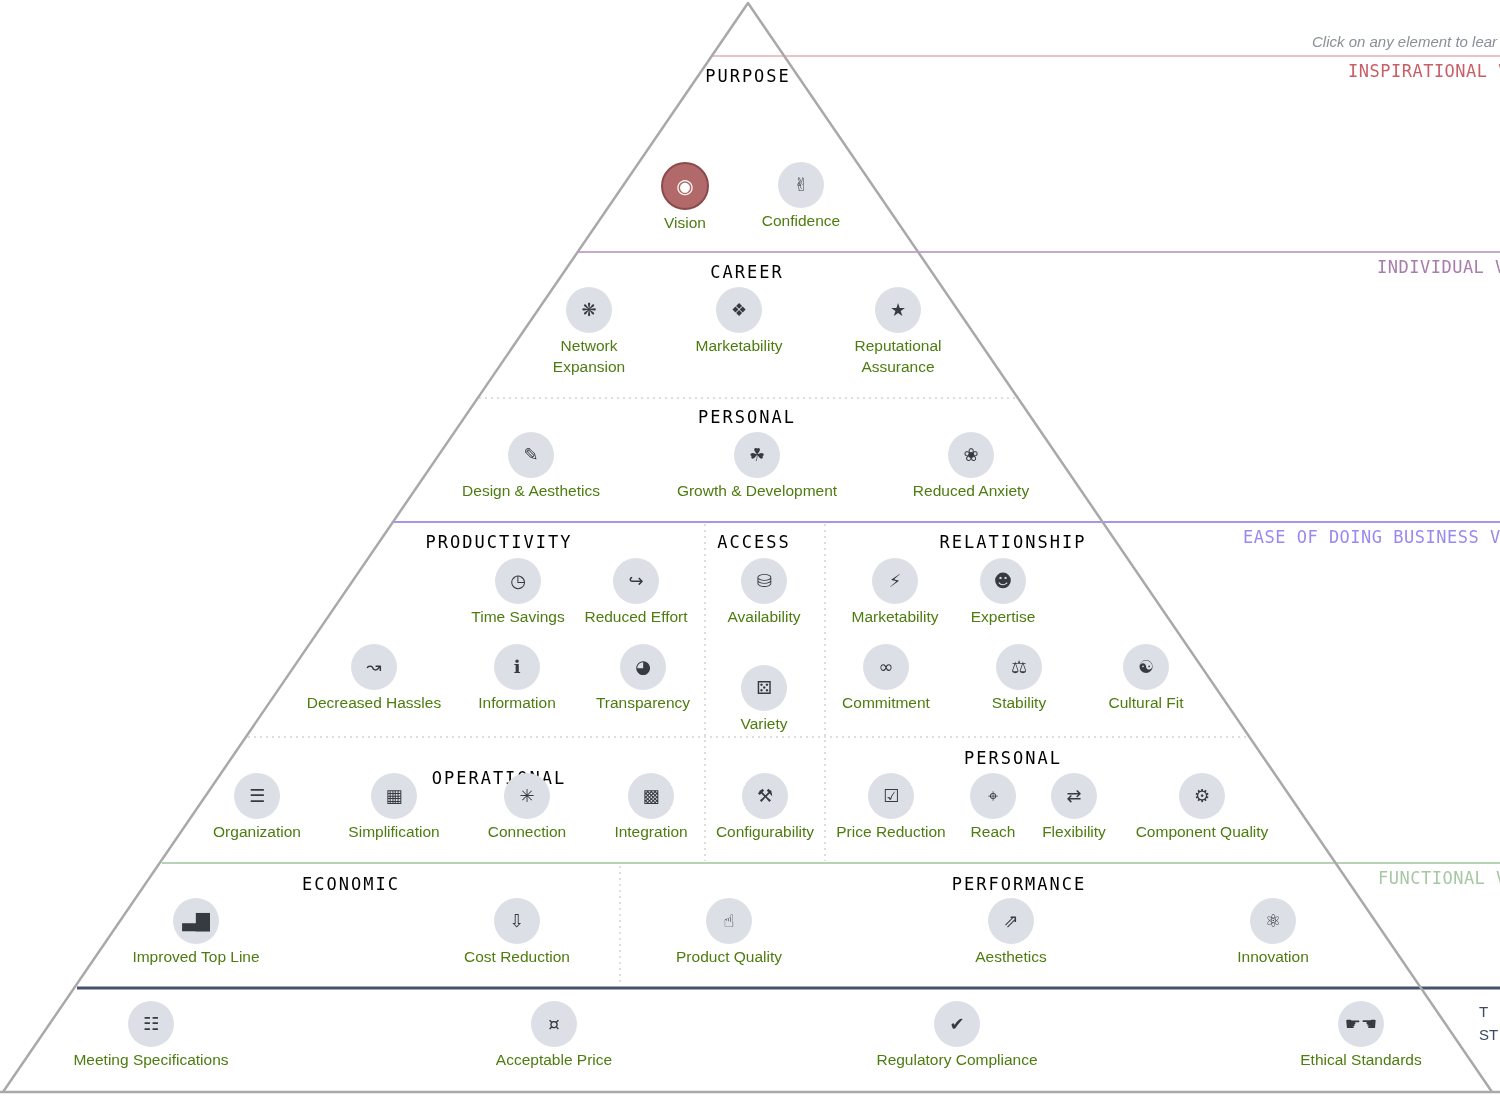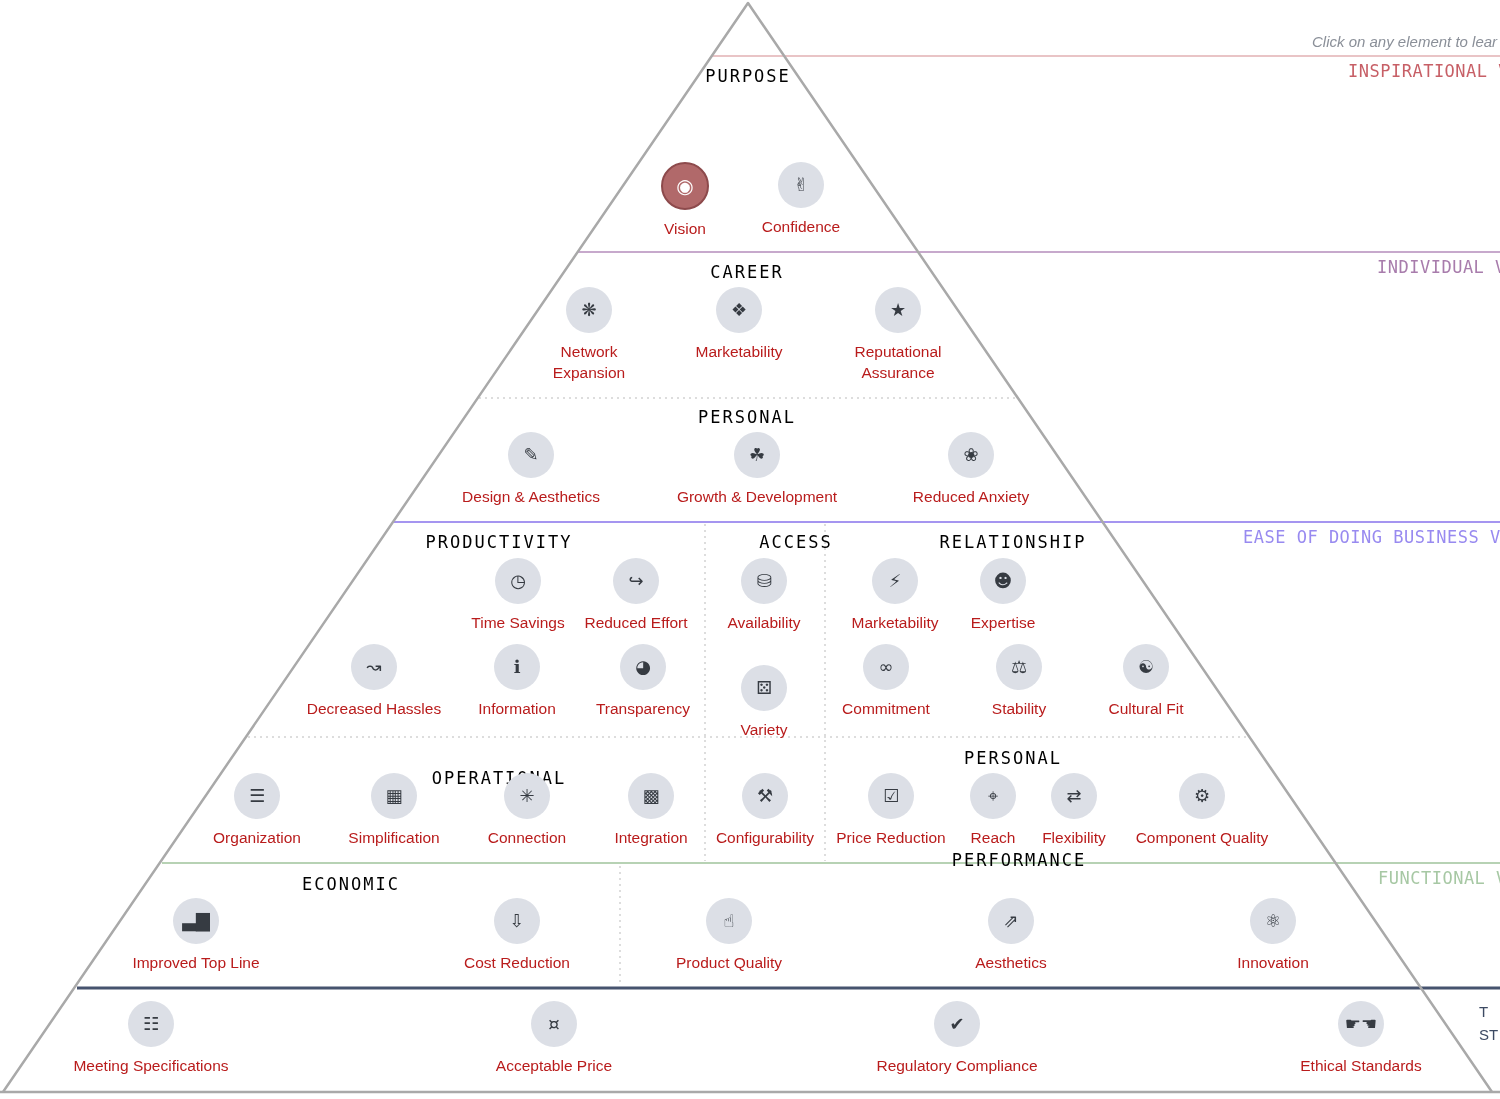--- a/index.html
+++ b/index.html
@@ -8,21 +8,21 @@
   #stage{position:absolute;inset:0;width:1500px;height:775px;}
   svg.lines{position:absolute;left:0;top:0;pointer-events:none;}
   .item{position:absolute;width:190px;display:flex;flex-direction:column;align-items:center;
         text-align:center;cursor:pointer;}
   .item.narrow{width:120px;}
   .circle{width:46px;height:46px;border-radius:50%;background:#dcdfe6;
           display:flex;align-items:center;justify-content:center;flex:0 0 auto;}
   .glyph{font-family:"DejaVu Sans",sans-serif;font-size:18px;color:#363b42;line-height:1;}
   .circle.selected{background:#b1696a;border:2px solid #8d4a4c;width:44px;height:44px;}
   .circle.selected .glyph{color:#ffffff;font-size:20px;}
-  .label{margin-top:9px;font-size:15.5px;color:#b91c1c;line-height:1.35;}
+  .label{margin-top:3px;font-size:15.5px;color:#4d7c0f;line-height:1.35;}
   .section-label{position:absolute;width:320px;text-align:center;
                  font-family:"DejaVu Sans Mono",monospace;font-size:17px;
                  letter-spacing:2px;color:#000000;}
   .tier-label{position:absolute;font-family:"DejaVu Sans Mono",monospace;
               font-size:17px;letter-spacing:.5px;white-space:nowrap;}
   .note{position:absolute;left:1312px;top:33px;font-style:italic;font-size:15px;
         color:#8a8f98;white-space:nowrap;}
   .table-stakes{position:absolute;left:1479px;top:1000px;font-size:15px;
                 color:#3c4a63;line-height:23px;white-space:nowrap;}
 </style>
@@ -54,26 +54,26 @@
   <div class="tier-label" style="left: 1378px; top: 868px; color: rgb(167, 200, 164);">FUNCTIONAL V</div>
   <div class="table-stakes">
     <div>T</div>
     <div>ST</div>
   </div>
 
   <div class="section-label" style="left:588px;top:66px">PURPOSE</div>
   <div class="section-label" style="left:587px;top:262px">CAREER</div>
   <div class="section-label" style="left:587px;top:407px">PERSONAL</div>
   <div class="section-label" style="left:339px;top:532px">PRODUCTIVITY</div>
-  <div class="section-label" style="left:636px;top:532px">ACCESS</div>
+  <div class="section-label" style="left:594px;top:532px">ACCESS</div>
   <div class="section-label" style="left:853px;top:532px">RELATIONSHIP</div>
   <div class="section-label" style="left:339px;top:768px">OPERATIONAL</div>
   <div class="section-label" style="left:853px;top:748px">PERSONAL</div>
   <div class="section-label" style="left:191px;top:874px">ECONOMIC</div>
-  <div class="section-label" style="left:859px;top:850px">PERFORMANCE</div>
+  <div class="section-label" style="left:859px;top:874px">PERFORMANCE</div>
 
   <div class="item" style="left:590px;top:162px">
     <span class="circle selected">
         <span class="glyph">◉</span>
       </span>
     <span class="label">Vision</span>
   </div>
   <div class="item" style="left:706px;top:162px">
     <span class="circle">
         <span class="glyph">✌</span>

